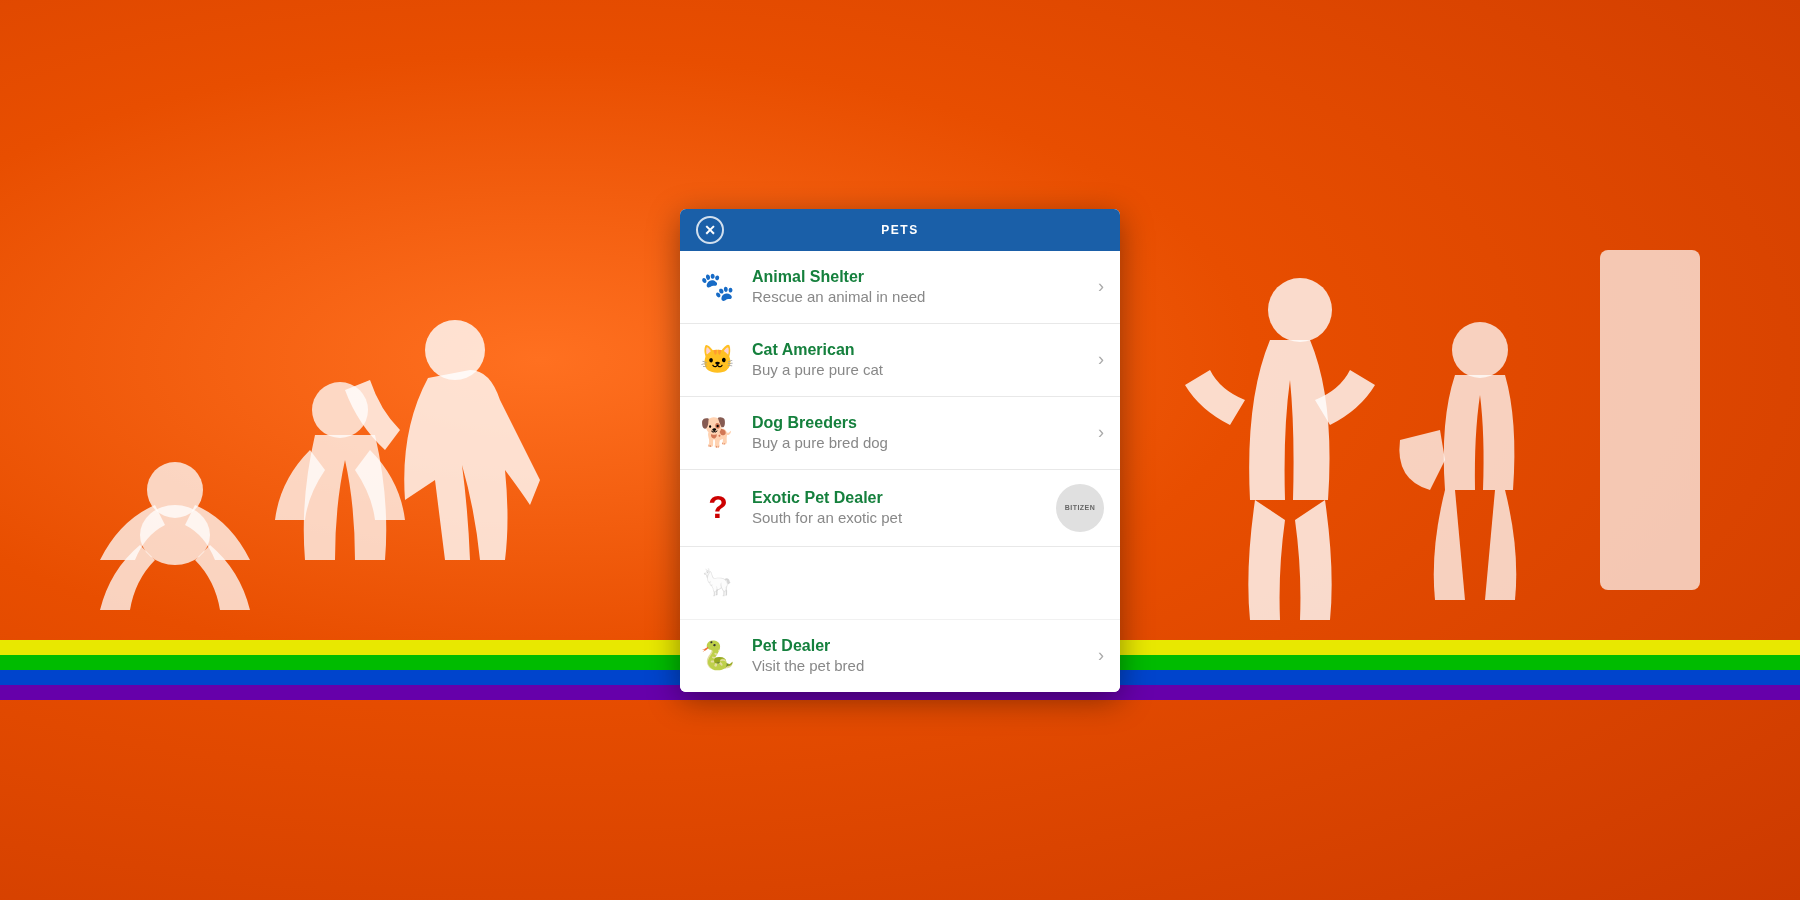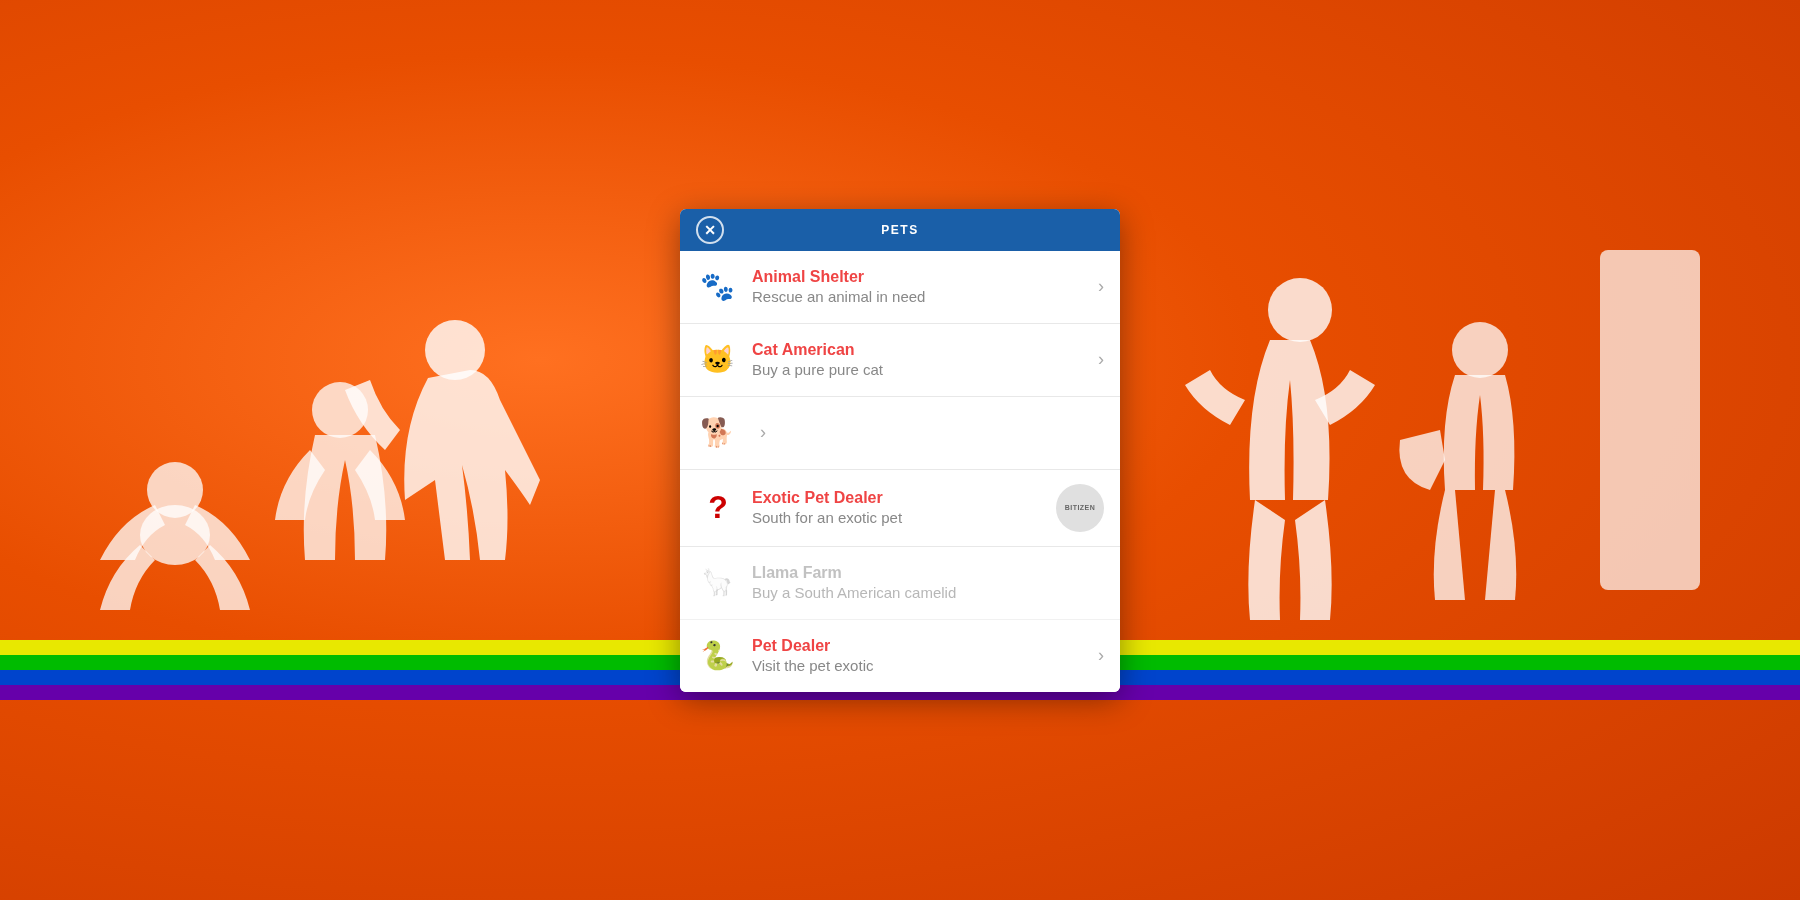--- a/index.html
+++ b/index.html
@@ -117,21 +117,21 @@
       margin-right: 12px;
     }
 
     .item-text {
       flex: 1;
     }
 
     .item-title {
       font-size: 16px;
       font-weight: 700;
-      color: #ef4444;
+      color: #15803d;
       margin-bottom: 2px;
     }
 
     .item-title.disabled-title {
       color: #999;
     }
 
     .item-subtitle {
       font-size: 15px;
       color: #888;
@@ -260,46 +260,46 @@
         <li class="menu-item">
           <div class="item-icon">🐱</div>
           <div class="item-text">
             <div class="item-title">Cat American</div>
             <div class="item-subtitle">Buy a pure pure cat</div>
           </div>
           <span class="item-chevron">›</span>
         </li>
         <li class="menu-item">
           <div class="item-icon">🐕</div>
+          <div class="item-text">
+            <div class="item-title">Dog Breeders</div>
+            <div class="item-subtitle">Buy a pure bred dog</div>
+          </div>
           <span class="item-chevron">›</span>
         </li>
         <li class="menu-item">
           <div class="item-icon">
             <span style="font-size:32px;color:#cc0000;font-weight:900;">?</span>
           </div>
           <div class="item-text">
             <div class="item-title">Exotic Pet Dealer</div>
             <div class="item-subtitle">South for an exotic pet</div>
           </div>
           <div class="bitizen-badge">
             <span class="bitizen-badge-text">BITIZEN</span>
           </div>
         </li>
         <li class="menu-item disabled">
           <div class="item-icon">
             <span style="font-size:26px;filter:grayscale(1);opacity:0.5;">🦙</span>
           </div>
-          <div class="item-text">
-            <div class="item-title disabled-title">Llama Farm</div>
-            <div class="item-subtitle">Buy a South American camelid</div>
-          </div>
         </li>
         <li class="menu-item">
           <div class="item-icon">🐍</div>
           <div class="item-text">
             <div class="item-title">Pet Dealer</div>
-            <div class="item-subtitle">Visit the pet exotic</div>
+            <div class="item-subtitle">Visit the pet bred</div>
           </div>
           <span class="item-chevron">›</span>
         </li>
       </ul>
   </div>
 </div>
 
 </body></html>

